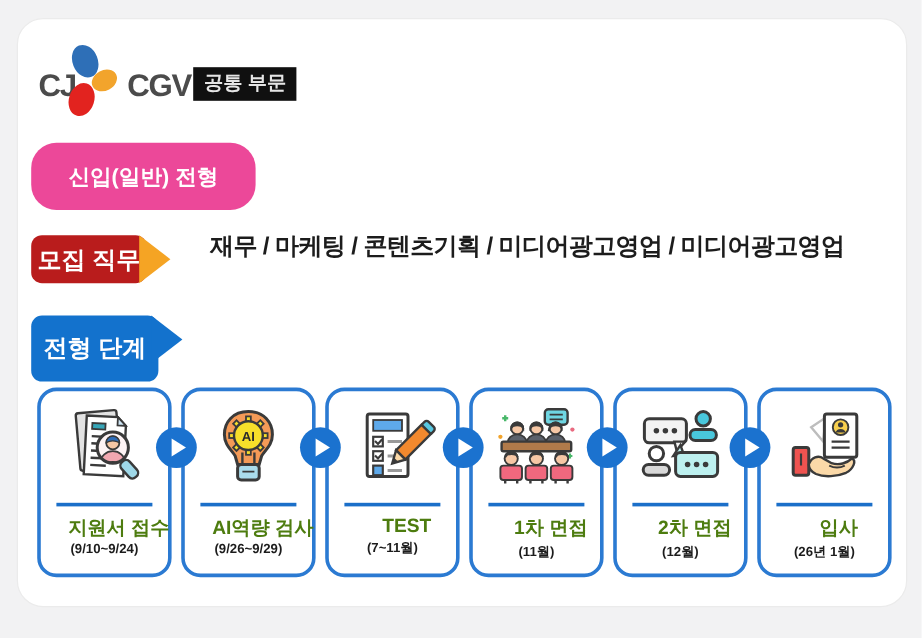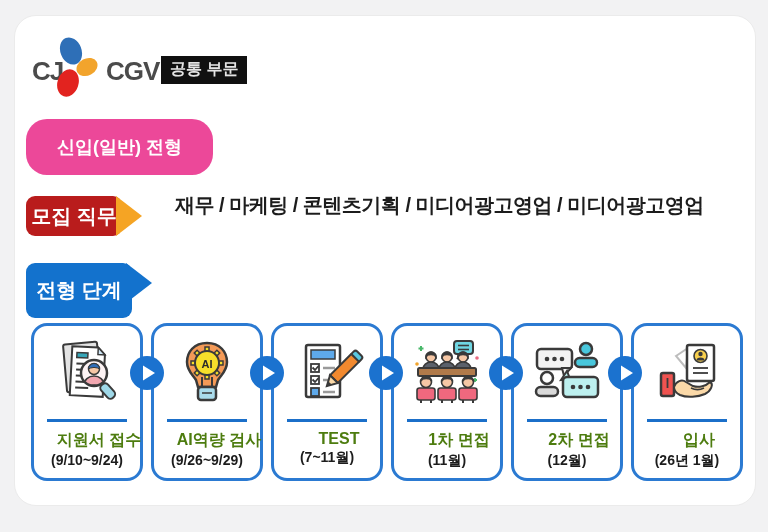--- a/index.html
+++ b/index.html
@@ -54,21 +54,21 @@
   .steps{position:absolute;left:16px;top:307px;width:712px;height:158px;
     display:flex;justify-content:space-between;}
   .step-card{
     width:112px;height:158px;box-sizing:border-box;background:#ffffff;
     border:3px solid #2b7ad2;border-radius:16px;
     display:flex;flex-direction:column;align-items:center;
   }
   .icon-wrap{height:90px;display:flex;align-items:center;justify-content:center;margin-top:3px;}
   .divider{width:80px;border-top:3px solid #1b6fc9;}
   .step-title{margin-top:8px;font-size:16px;font-weight:bold;color:#4d7c0f;white-space:nowrap;margin-left:24px;}
-  .step-date{margin-top:1px;font-size:14px;font-weight:bold;color:#1c1c1c;white-space:nowrap;}
+  .step-date{margin-top:1px;font-size:11px;font-weight:bold;color:#1c1c1c;white-space:nowrap;}
   .step-arrow{
     position:absolute;width:34px;height:34px;border-radius:50%;background:#1b72cf;
     top:33px;display:flex;align-items:center;justify-content:center;z-index:2;
   }
 </style>
 </head>
 <body>
 
 <div class="panel">
 

